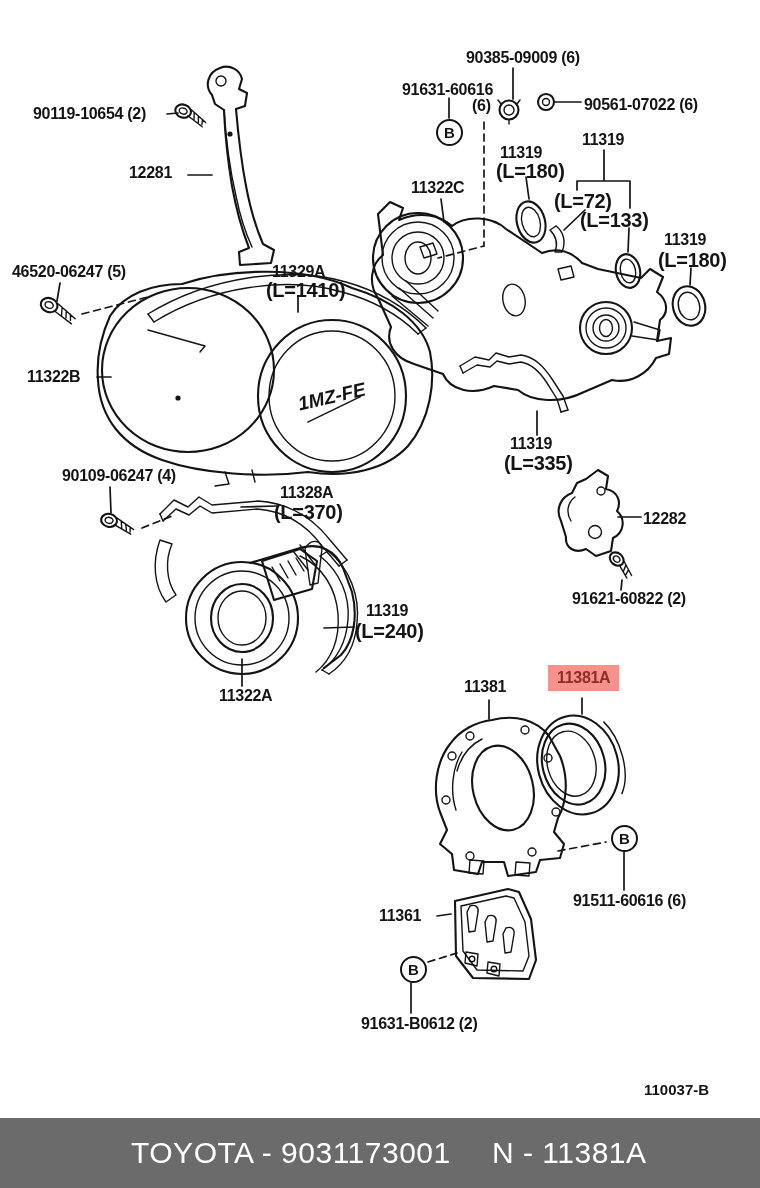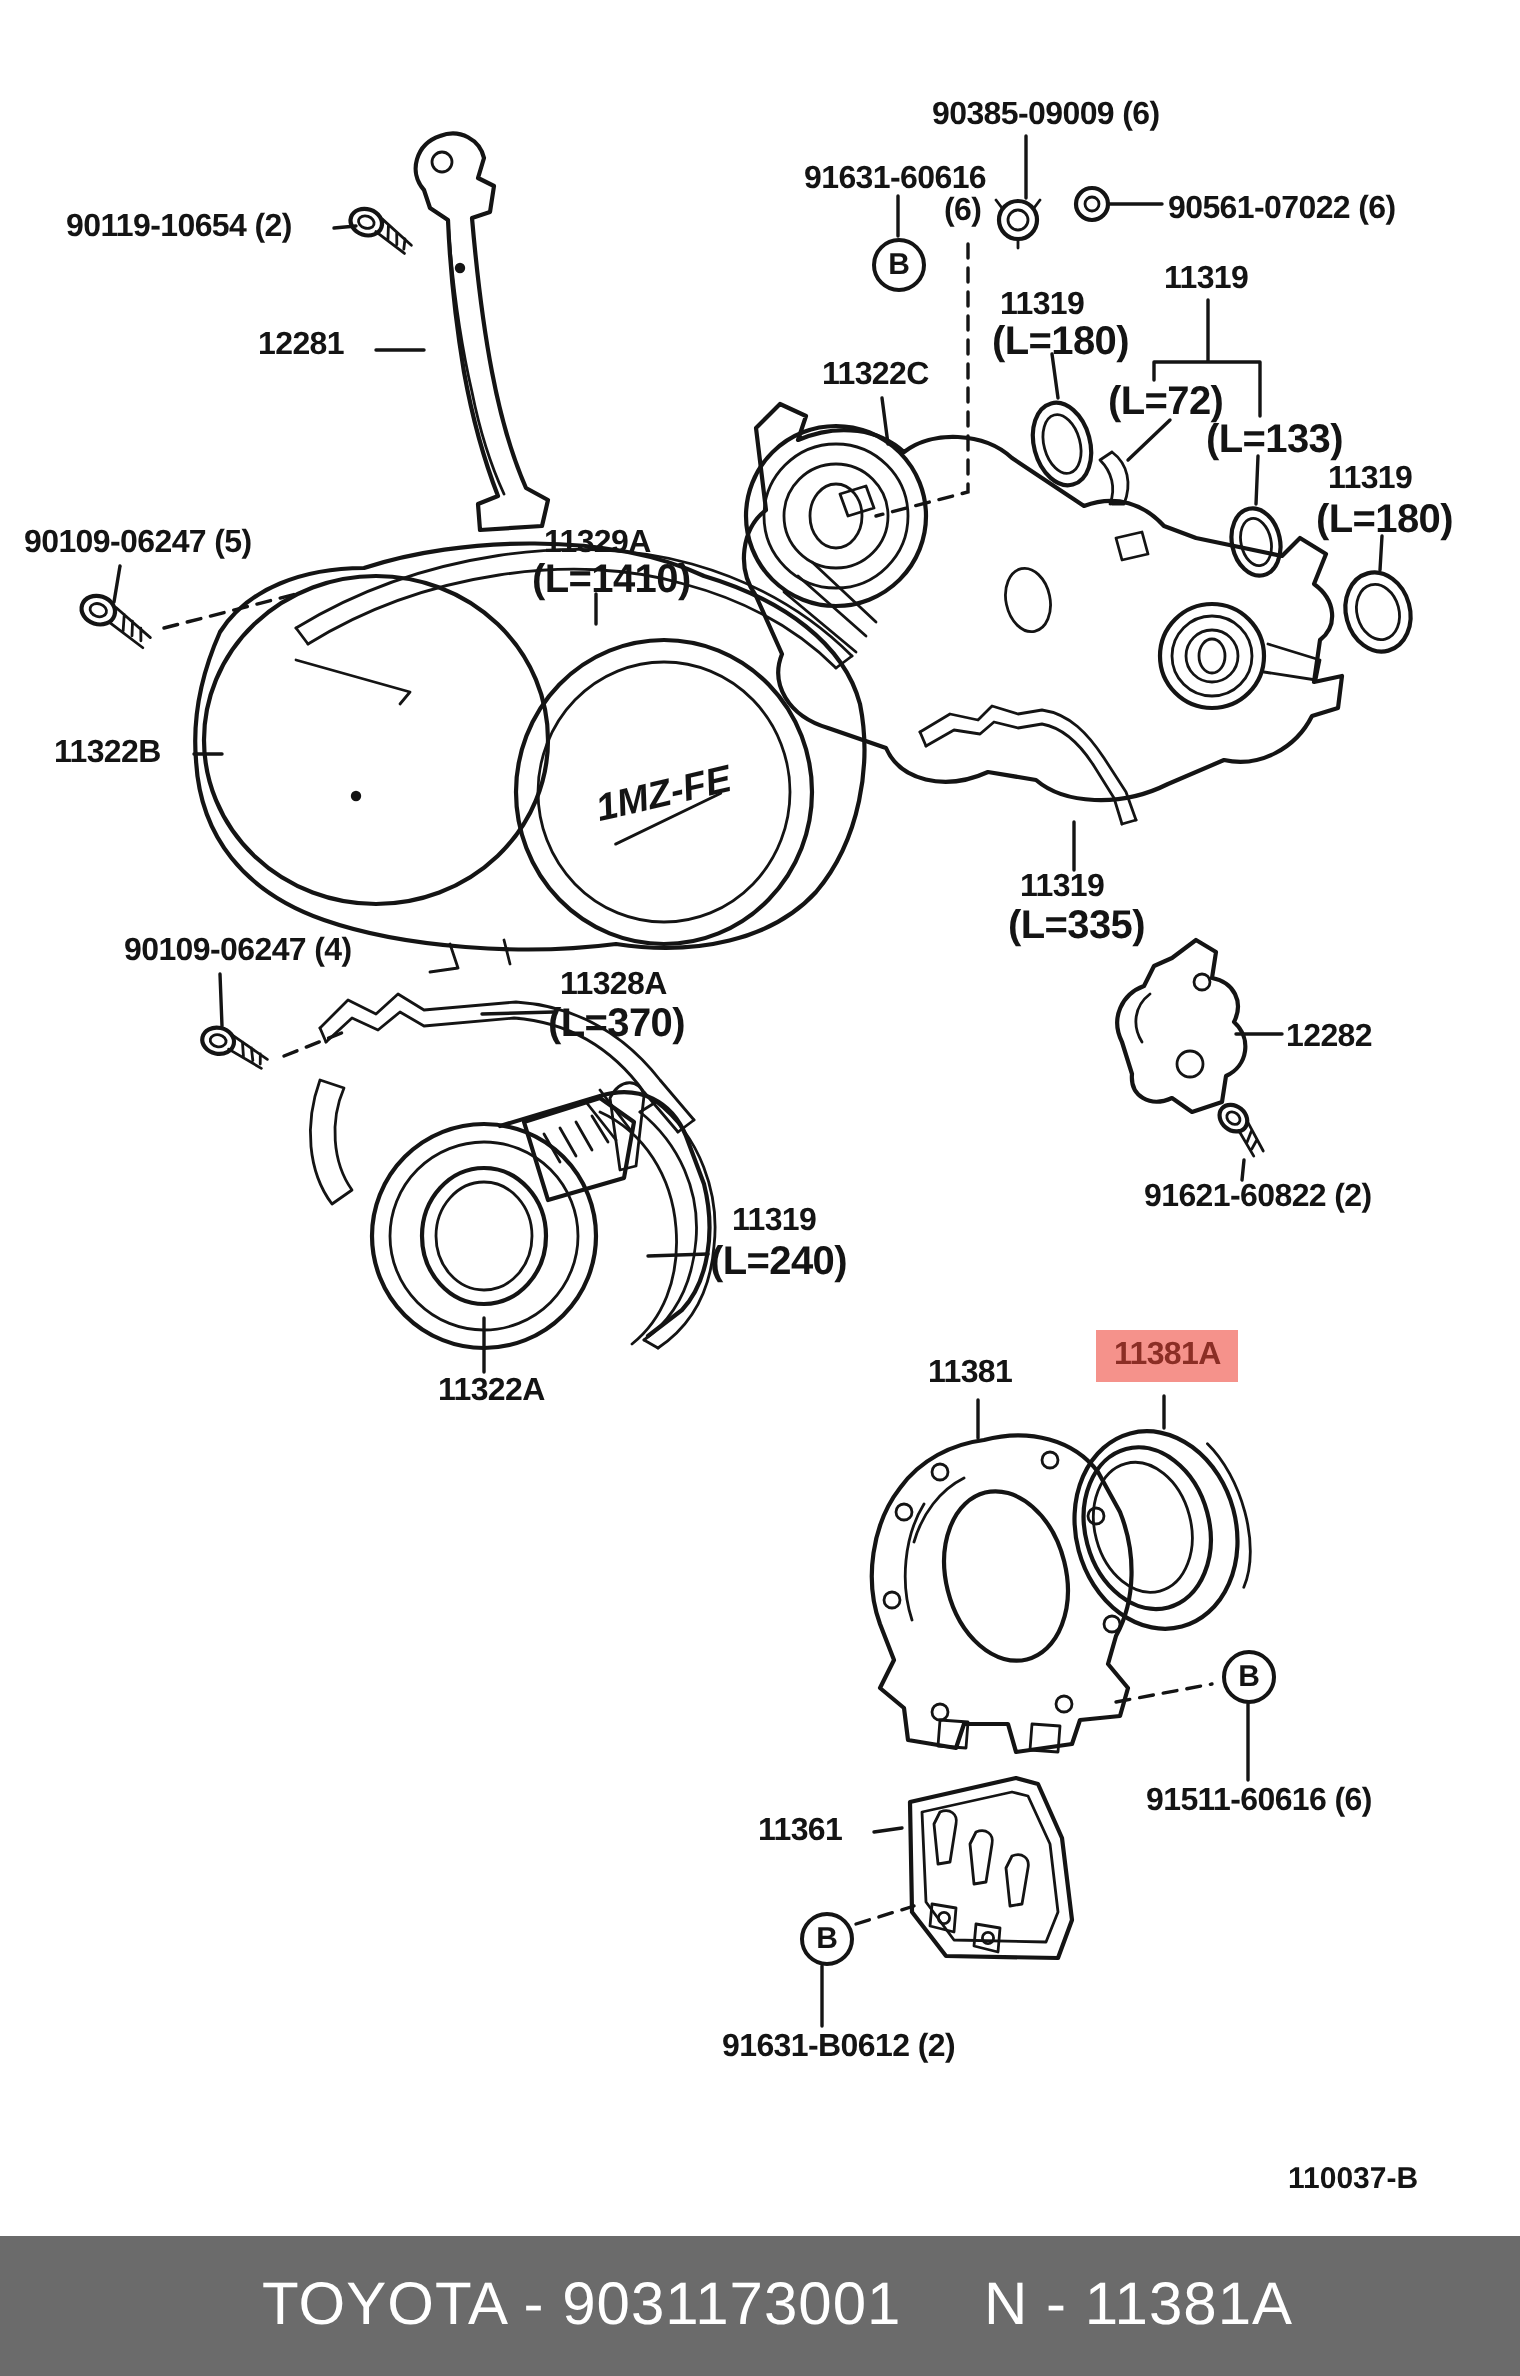--- a/index.html
+++ b/index.html
@@ -249,29 +249,29 @@
 </svg>
 
   <div class="pl" style="left:466px;top:50px">90385-09009 (6)</div>
   <div class="pl" style="left:402px;top:82px">91631-60616</div>
   <div class="pl" style="left:472px;top:98px">(6)</div>
   <div class="pl" style="left:584px;top:97px">90561-07022 (6)</div>
   <div class="pl" style="left:500px;top:145px">11319</div>
   <div class="pl sub" style="left:496px;top:161px">(L=180)</div>
   <div class="pl" style="left:582px;top:132px">11319</div>
   <div class="pl sub" style="left:554px;top:191px">(L=72)</div>
-  <div class="pl sub" style="left:603px;top:210px">(L=133)</div>
+  <div class="pl sub" style="left:580px;top:210px">(L=133)</div>
   <div class="pl" style="left:664px;top:232px">11319</div>
   <div class="pl sub" style="left:658px;top:250px">(L=180)</div>
   <div class="pl" style="left:33px;top:106px">90119-10654 (2)</div>
   <div class="pl" style="left:129px;top:165px">12281</div>
   <div class="pl" style="left:411px;top:180px">11322C</div>
   <div class="pl" style="left:272px;top:264px">11329A</div>
   <div class="pl sub" style="left:266px;top:280px">(L=1410)</div>
-  <div class="pl" style="left:12px;top:264px">90109-06247 (5)</div>
+  <div class="pl" style="left:12px;top:264px">46520-06247 (5)</div>
   <div class="pl" style="left:27px;top:369px">11322B</div>
   <div class="pl" style="left:510px;top:436px">11319</div>
   <div class="pl sub" style="left:504px;top:453px">(L=335)</div>
   <div class="pl" style="left:643px;top:511px">12282</div>
   <div class="pl" style="left:572px;top:591px">91621-60822 (2)</div>
   <div class="pl" style="left:62px;top:468px">90109-06247 (4)</div>
   <div class="pl" style="left:280px;top:485px">11328A</div>
   <div class="pl sub" style="left:274px;top:502px">(L=370)</div>
   <div class="pl" style="left:366px;top:603px">11319</div>
   <div class="pl sub" style="left:355px;top:621px">(L=240)</div>

